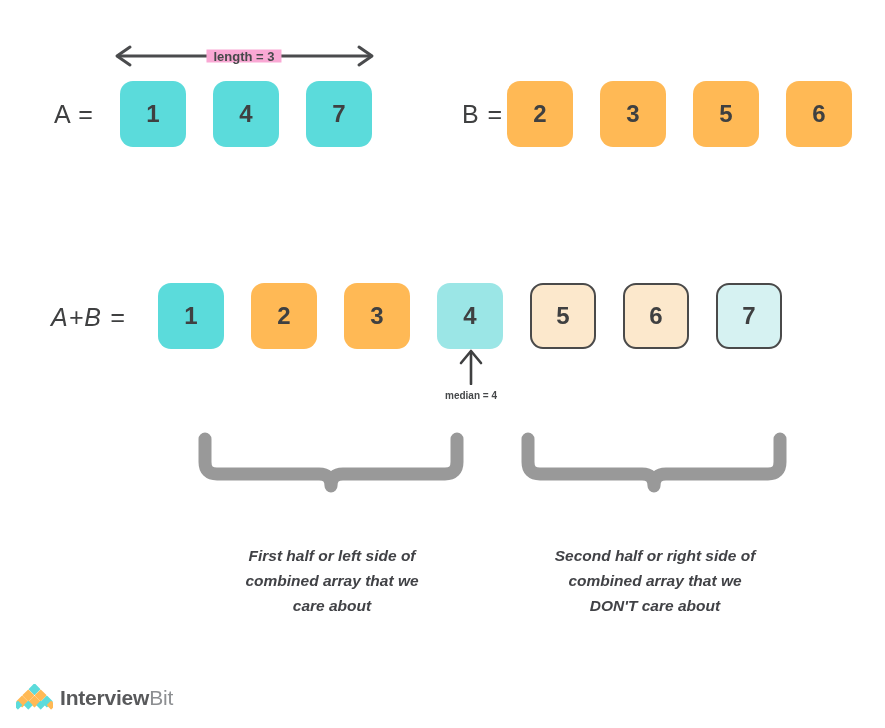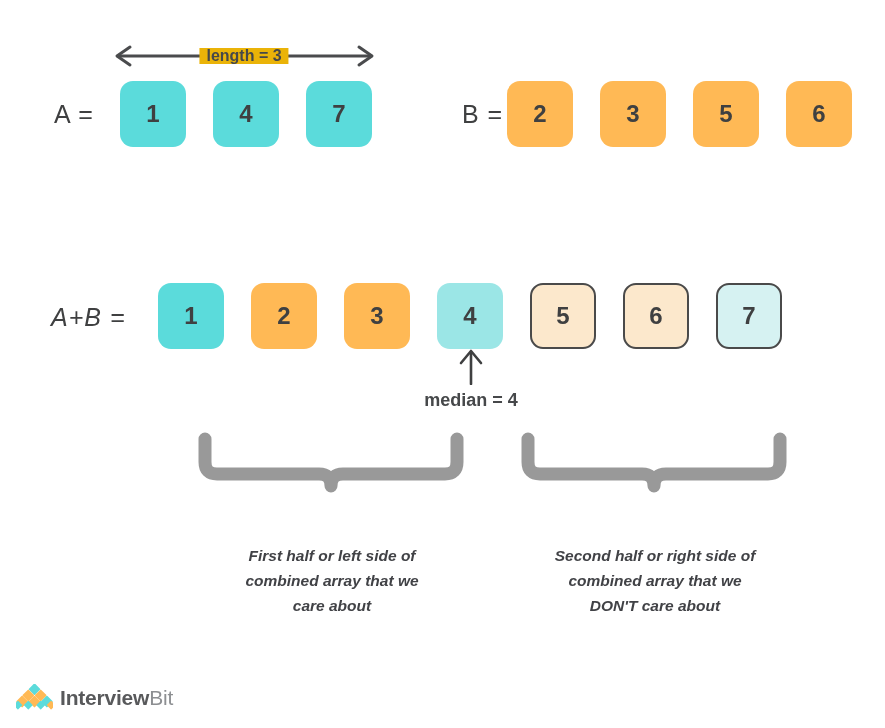--- a/index.html
+++ b/index.html
@@ -53,34 +53,34 @@
   
   .measure {
     position: absolute;
     height: 22px;
   }
   .measure svg { display: block; overflow: visible; }
   .measure-label {
     position: absolute;
     top: 50%;
     transform: translate(-50%, -50%);
-    background: #eab308;
+    background: #f9a8d4;
     padding: 0 7px;
-    font-size: 16px;
+    font-size: 13px;
     font-weight: 700;
     color: #46484a;
     white-space: nowrap;
     line-height: 1;
   }
 
   
   .median-wrap { position: absolute; }
   .median-label {
     position: absolute;
-    font-size: 18px;
+    font-size: 10px;
     font-weight: 700;
     color: #46484a;
     white-space: nowrap;
     transform: translateX(-50%);
     line-height: 1;
   }
 
   
   .brace { position: absolute; }
   .brace svg { display: block; }

